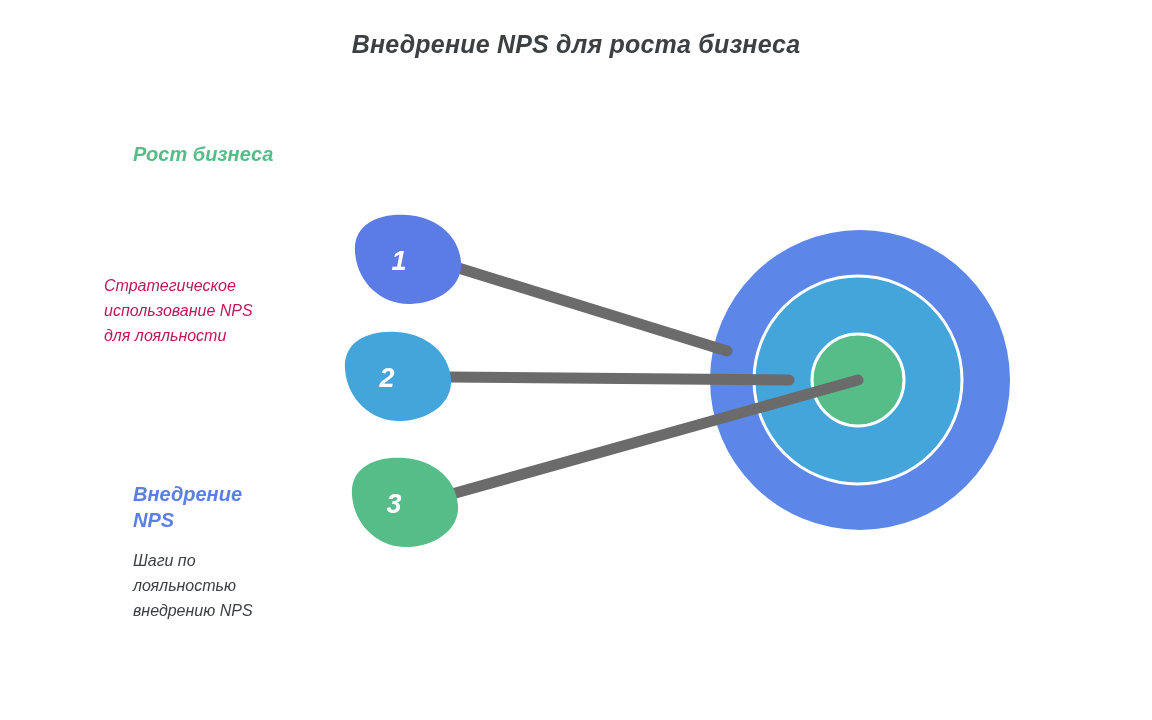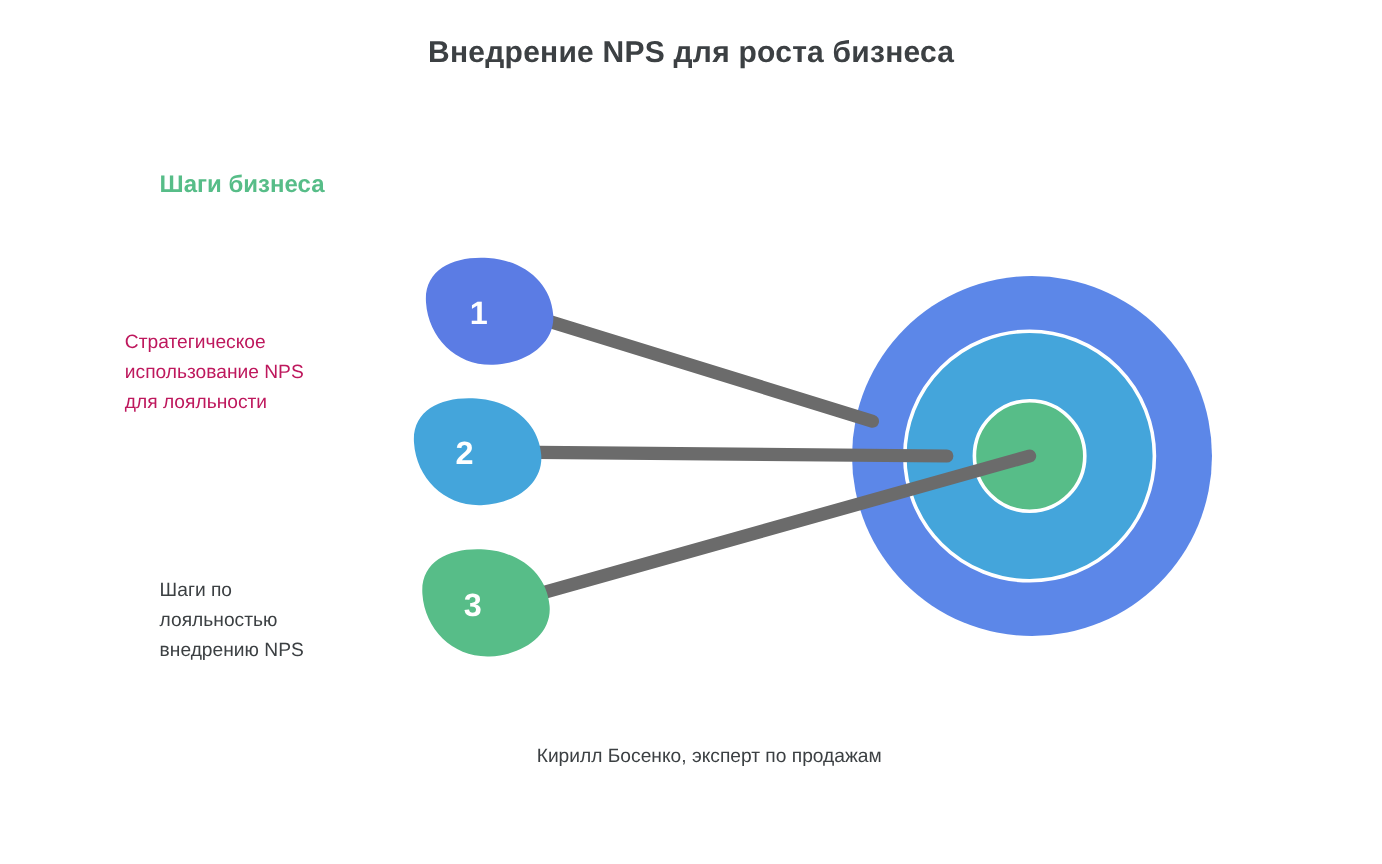--- a/index.html
+++ b/index.html
@@ -2,20 +2,21 @@
 <html><head>
 <meta charset="utf-8">
 <style>
   html,body{margin:0;padding:0;background:#ffffff;}
   .canvas{
     position:relative;
     width:1152px;height:720px;
     background:#ffffff;
     font-family:"Liberation Sans","DejaVu Sans",sans-serif;
     overflow:hidden;
+    font-style:italic;
   }
   .title{
     position:absolute;top:30px;left:0;width:100%;
     margin:0;text-align:center;
     font-size:25px;font-weight:700;letter-spacing:.2px;
   }
   .diagram{position:absolute;top:0;left:0;width:1152px;height:720px;}
   .section{position:absolute;}
   .section h2{
     margin:0 0 16px 0;
@@ -52,26 +53,26 @@
     <path d="M -54 -8 C -56 -36 -30 -47 -2 -45 C 28 -43 50 -24 52 2 C 54 26 30 43 2 44 C -28 45 -52 22 -54 -8 Z" transform="translate(409,260)" fill="#5B7CE4"></path>
     <path d="M -54 -8 C -56 -36 -30 -47 -2 -45 C 28 -43 50 -24 52 2 C 54 26 30 43 2 44 C -28 45 -52 22 -54 -8 Z" transform="translate(399,377)" fill="#44A5DB"></path>
     <path d="M -54 -8 C -56 -36 -30 -47 -2 -45 C 28 -43 50 -24 52 2 C 54 26 30 43 2 44 C -28 45 -52 22 -54 -8 Z" transform="translate(406,503)" fill="#57BD88"></path>
 
     <text x="399" y="270" text-anchor="middle" font-size="27" font-weight="700" fill="#FFFFFF">1</text>
     <text x="387" y="387" text-anchor="middle" font-size="27" font-weight="700" fill="#FFFFFF">2</text>
     <text x="394" y="513" text-anchor="middle" font-size="27" font-weight="700" fill="#FFFFFF">3</text>
   </svg>
 
   <div class="section s0">
-    <h2 style="color: rgb(87, 189, 136);">Шаги бизнеса</h2>
+    <h2 style="color: rgb(87, 189, 136);">Рост бизнеса</h2>
   </div>
 
   <div class="section s1">
     <p style="color: #be185d;">Стратегическое использование NPS для лояльности</p>
   </div>
 
   <div class="section s2">
+    <h2 style="color: rgb(91, 127, 232);">Внедрение NPS</h2>
     <p style="color: rgb(60, 64, 67);">Шаги по лояльностью внедрению NPS</p>
   </div>
 
-  <div class="footer" style="color: rgb(60, 64, 67);">Кирилл Босенко, эксперт по продажам</div>
 
 </div>
 
 </body></html>

